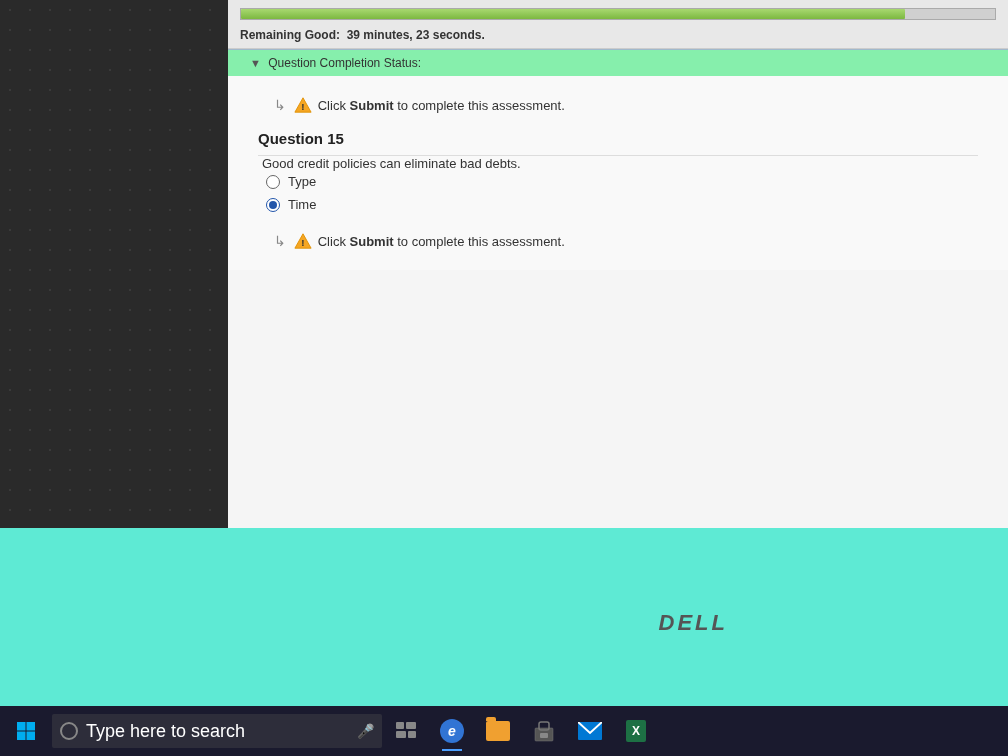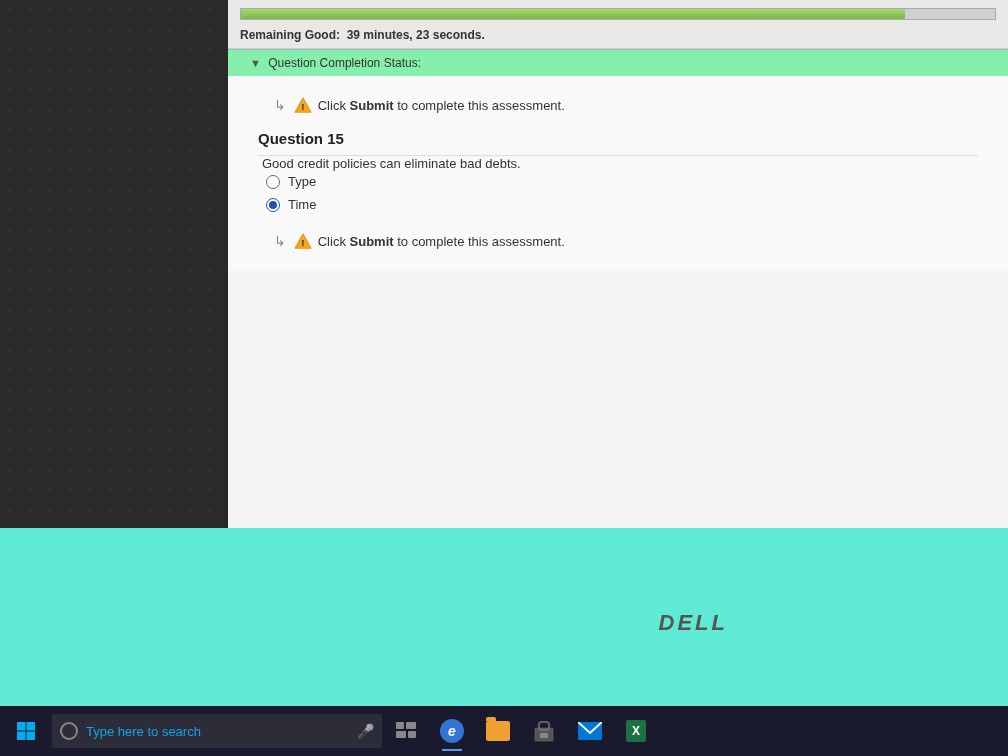--- a/index.html
+++ b/index.html
@@ -217,22 +217,22 @@
     .search-circle {
       width: 18px;
       height: 18px;
       border-radius: 50%;
       border: 2px solid #888;
       margin-right: 8px;
       flex-shrink: 0;
     }
 
     .search-text {
-      font-size: 13px;
-      color: #0ea5e9;
+      font-size: 18px;
+      color: #ffffff;
       flex: 1;
     }
 
     .search-mic {
       width: 16px;
       height: 16px;
       display: flex;
       align-items: center;
       justify-content: center;
       color: #888;

